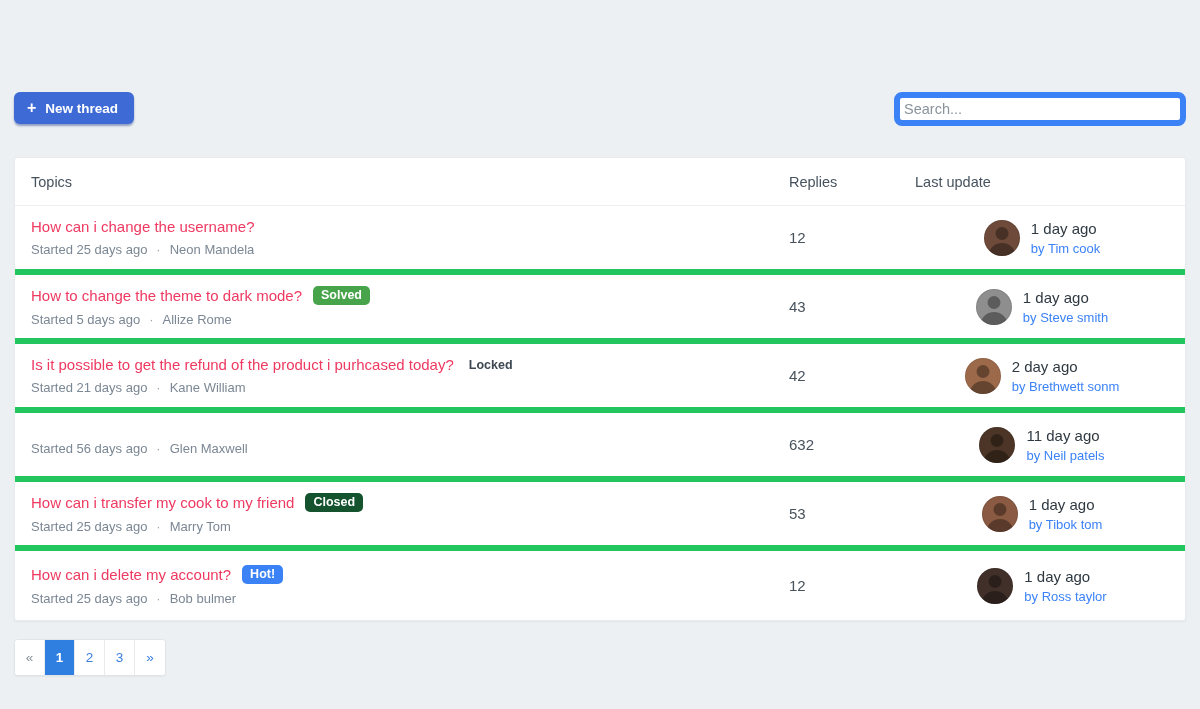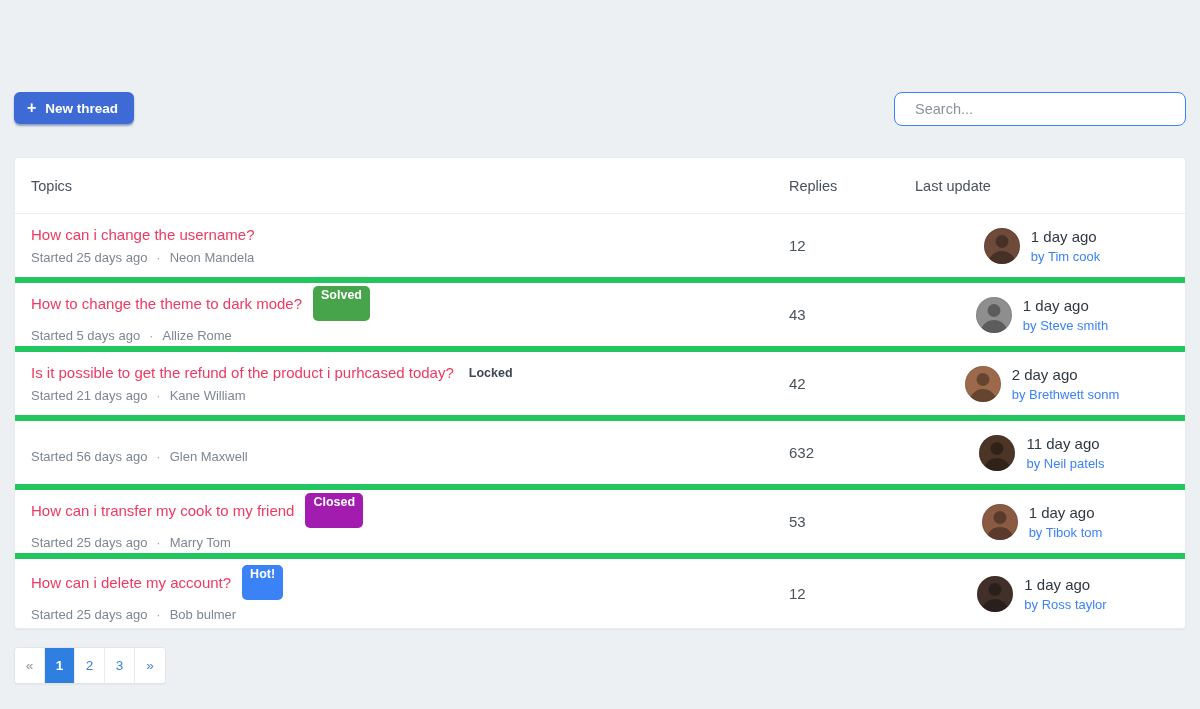--- a/index.html
+++ b/index.html
@@ -17,54 +17,54 @@
   .btn-new {
     display:inline-flex; align-items:center; gap:9px;
     background:#3e6ad5; color:#fff; border:none; cursor:pointer;
     font-family:inherit; font-size:13.5px; font-weight:700;
     padding:8px 16px 8px 13px; border-radius:6px;
     box-shadow:0 2px 2px rgba(30,60,140,.45);
   }
   .btn-new .plus { font-size:16px; font-weight:700; line-height:1; }
   .search {
     width:292px; height:34px; background:#fff;
-    border:1px solid #3b82f6; border-radius:8px;
-    padding:0 20px; font-family:inherit; font-size:14.5px; color:#3d4852;
+    border:6px solid #3b82f6; border-radius:8px;
+    padding:0 4px; font-family:inherit; font-size:14.5px; color:#3d4852;
   }
   .search::placeholder { color:#8a939c; }
 
   
   .card {
     margin-top:17px; background:#fff; border-radius:3px;
     border:1px solid #e9ebee;
     box-shadow:0 1px 2px rgba(40,50,60,.06);
   }
   .grid-row {
     display:grid; grid-template-columns:1fr 125px 271px;
     align-items:center; padding:0 16px;
   }
-  .thead { height:56px; border-bottom:1px solid #eceef1; }
+  .thead { height:48px; border-bottom:1px solid #eceef1; }
   .th { font-size:14.5px; color:#46525e; }
   .th.replies, .td.replies { padding-left:16px; }
   .th.update, .col-update { padding-left:17px; }
 
   .trow { height:69px; border-bottom:6px solid #22c55e; }
   .trow:last-child { border-bottom:none; }
 
   .title-line { display:flex; align-items:center; gap:11px; }
   a.topic { color:#ee3961; font-size:15px; text-decoration:none; }
   .meta { margin-top:7px; font-size:13px; color:#7b8794; display:flex; gap:9px; align-items:flex-end; }
   .meta .dot { color:#9aa4ad; }
 
   .badge {
     display:inline-block; color:#fff; font-size:12.5px; font-weight:700;
-    padding:3px 8px 20px; border-radius:5px; line-height:1;
+    padding:3px 8px 4px; border-radius:5px; line-height:1;
   }
   .badge.solved { background:#47a44b; }
-  .badge.closed { background:#a21caf;text-align:right; }
+  .badge.closed { background:#14532d;text-align:right; }
   .badge.hot    { background:#3b82f6; }
   .tag-locked   { color:#3d4852; font-size:12.5px; font-weight:700; margin-left:4px; }
 
   .td.replies { font-size:15px; color:#48525c; }
 
   .col-update { display:flex; align-items:center; gap:11px;justify-content:center; }
   .avatar {
     width:36px; height:36px; border-radius:50%; overflow:hidden; flex:0 0 36px;
     box-shadow:inset 0 0 0 1px rgba(0,0,0,.08);
   }

